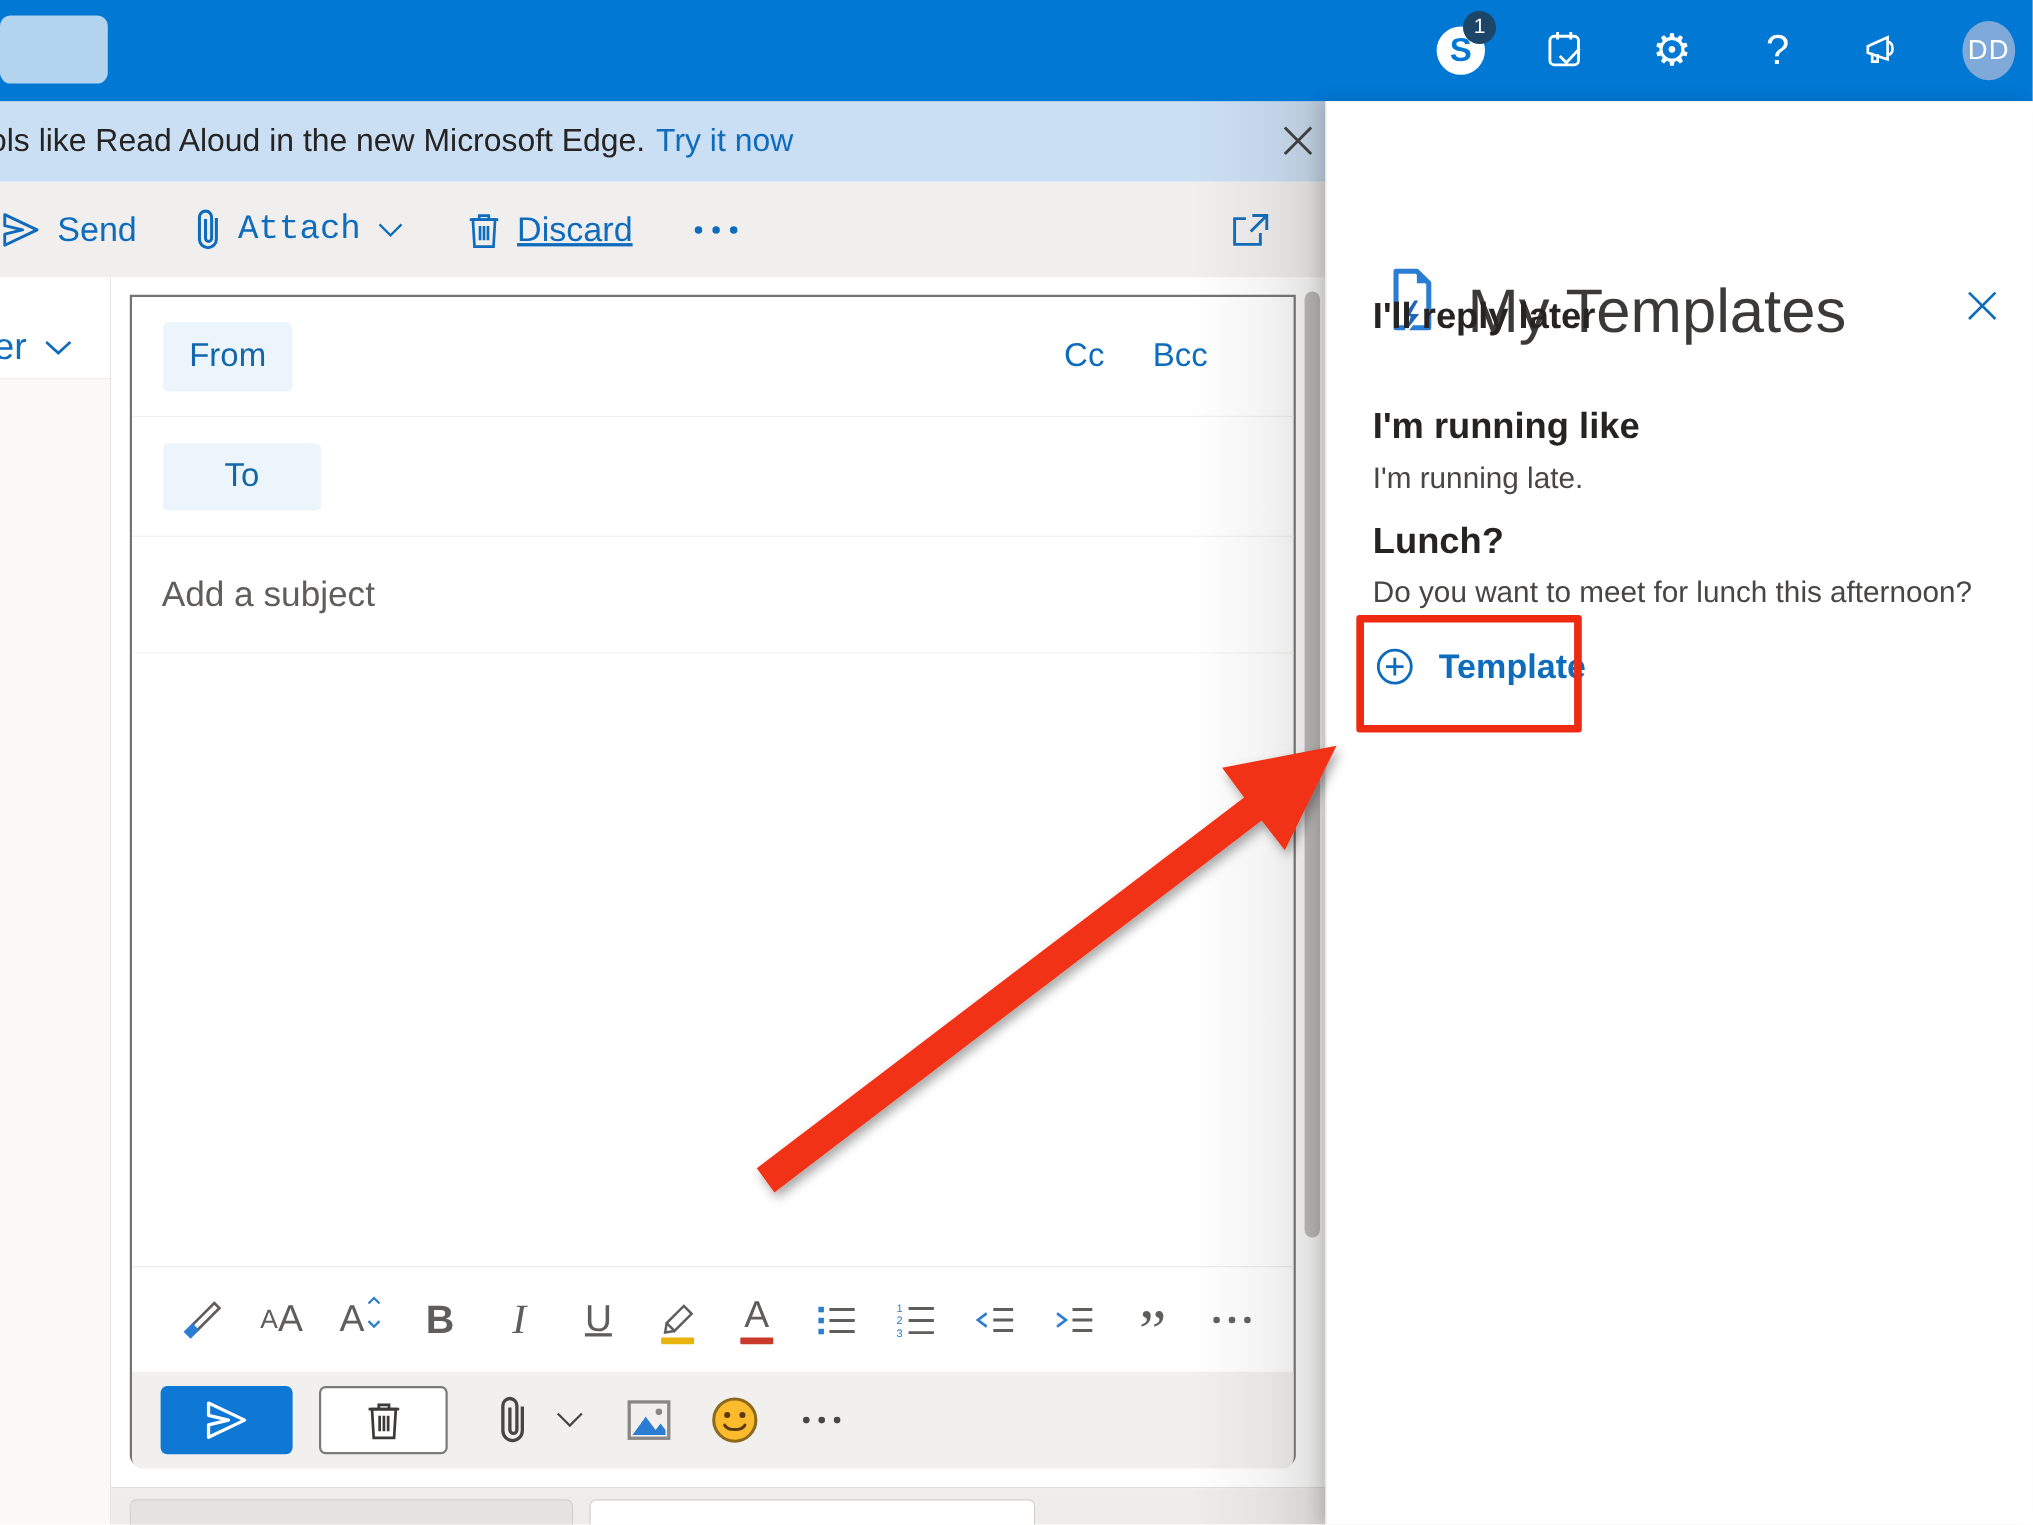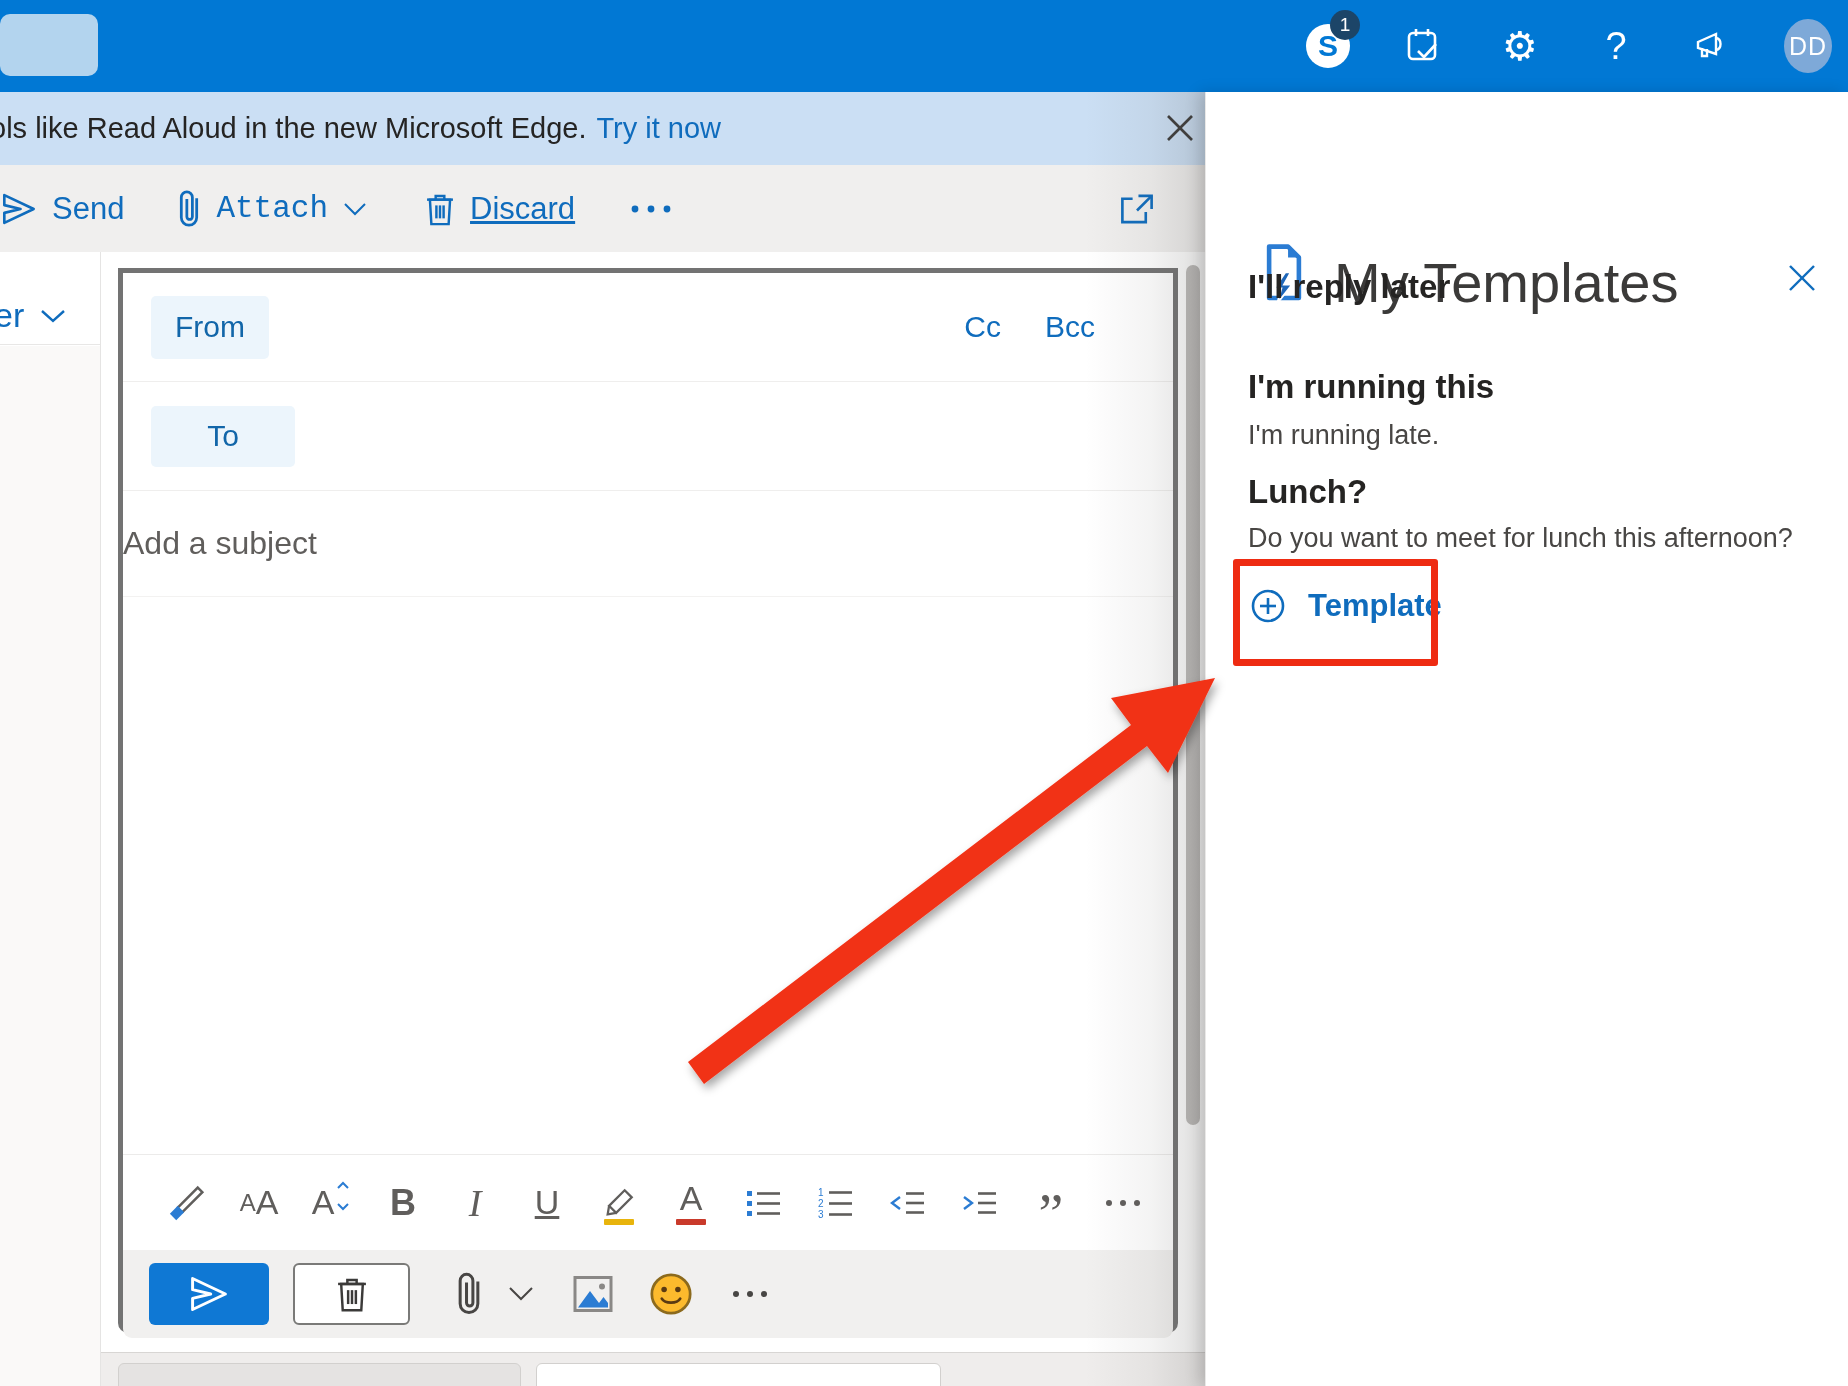--- a/index.html
+++ b/index.html
@@ -38,37 +38,37 @@
 
   
   #rail-white { left:0; top:252px; width:100px; height:93px; background:#fff; border-bottom:1px solid #E8E7E6; }
   #rail-label { position:absolute; left:-6px; top:296px; color:#0F6CBD; font-size:34px; display:flex; align-items:center; gap:14px; cursor:pointer; }
   #rail-rest { left:0; top:346px; width:100px; height:1040px; background:#FAF9F8; }
   #rail-divider { left:100px; top:252px; width:1px; height:1134px; background:#E5E4E3; }
 
   
   #pane { left:101px; top:252px; width:1104px; height:1134px; background:#fff; }
   #card { position:absolute; left:17px; top:16px; width:1060px; height:1065px;
-          border:5px solid #737373; border-radius:0 0 10px 10px; background:#fff; }
+          border:2px solid #737373; border-radius:0 0 10px 10px; background:#fff; }
   .row { position:relative; width:100%; }
   #row-from { height:109px; border-bottom:1px solid #EFEEED; display:flex; align-items:center; }
   #row-to   { height:109px; border-bottom:1px solid #EFEEED; display:flex; align-items:center; }
   #row-subj { height:106px; border-bottom:1px solid #F3F2F1; display:flex; align-items:center; }
   #row-body { height:557px; }
   #row-format { height:96px; border-top:1px solid #ECEBEA; display:flex; align-items:center; padding-left:42px; gap:28px; }
   #row-footer { height:88px; background:#F1F0EF; border-radius:0 0 9px 9px; display:flex; align-items:center; padding-left:26px; }
 
   .chip { background:#ECF5FC; border-radius:5px; color:#1266A9; font-size:30px;
           display:flex; align-items:center; justify-content:center; cursor:pointer; }
   #chip-from { width:118px; height:63px; margin-left:28px; }
   #chip-to   { width:144px; height:61px; margin-left:28px; }
   #from-value { margin-left:46px; font-size:30px; color:#333; }
   #ccbcc { position:absolute; right:78px; display:flex; gap:44px; font-size:30px; color:#0F6CBD;text-align:center; }
   #ccbcc span { cursor:pointer; }
-  #subject-input { width:900px; border:none; outline:none; font-size:32px; color:#333;
+  #subject-input { margin-left:27px; width:900px; border:none; outline:none; font-size:32px; color:#333;
                    font-family:"Liberation Sans", sans-serif; background:transparent; }
   #subject-input::placeholder { color:#605E5C; opacity:1; }
 
   .fmt { width:44px; height:52px; display:flex; align-items:center; justify-content:center;
          color:#605E5C; cursor:pointer; position:relative; }
   .fmt-letter { font-size:34px; }
   #fmt-bold span { font-weight:bold; font-size:36px; }
   #fmt-italic span { font-style:italic; font-family:"Liberation Serif", serif; font-size:38px; }
   #fmt-underline span { text-decoration:underline; font-size:34px; }
   .underbar { position:absolute; left:7px; bottom:4px; width:30px; height:6px; border-radius:1px; }
@@ -406,21 +406,21 @@
       </svg>
     </div>
     <div id="panel-title">My Templates</div>
     <svg id="panel-close" width="36" height="36" viewBox="0 0 36 36">
       <line x1="6" y1="6" x2="30" y2="30" stroke="#0F6CBD" stroke-width="2.4"></line>
       <line x1="30" y1="6" x2="6" y2="30" stroke="#0F6CBD" stroke-width="2.4"></line>
     </svg>
 
     <div class="tpl-title" style="top:176px;">I'll reply later</div>
 
-    <div class="tpl-title" style="top:276px;">I'm running this</div>
+    <div class="tpl-title" style="top:276px;">I'm running like</div>
     <div class="tpl-desc" style="top:328px;">I'm running late.</div>
 
     <div class="tpl-title" style="top:381px;">Lunch?</div>
     <div class="tpl-desc" style="top:431px;">Do you want to meet for lunch this afternoon?</div>
 
     <div id="tpl-add">
       <svg width="36" height="36" viewBox="0 0 36 36" fill="none" stroke="#0F6CBD" stroke-width="2.6">
         <circle cx="18" cy="18" r="15"></circle>
         <line x1="18" y1="10" x2="18" y2="26"></line>
           <line x1="10" y1="18" x2="26" y2="18"></line>

